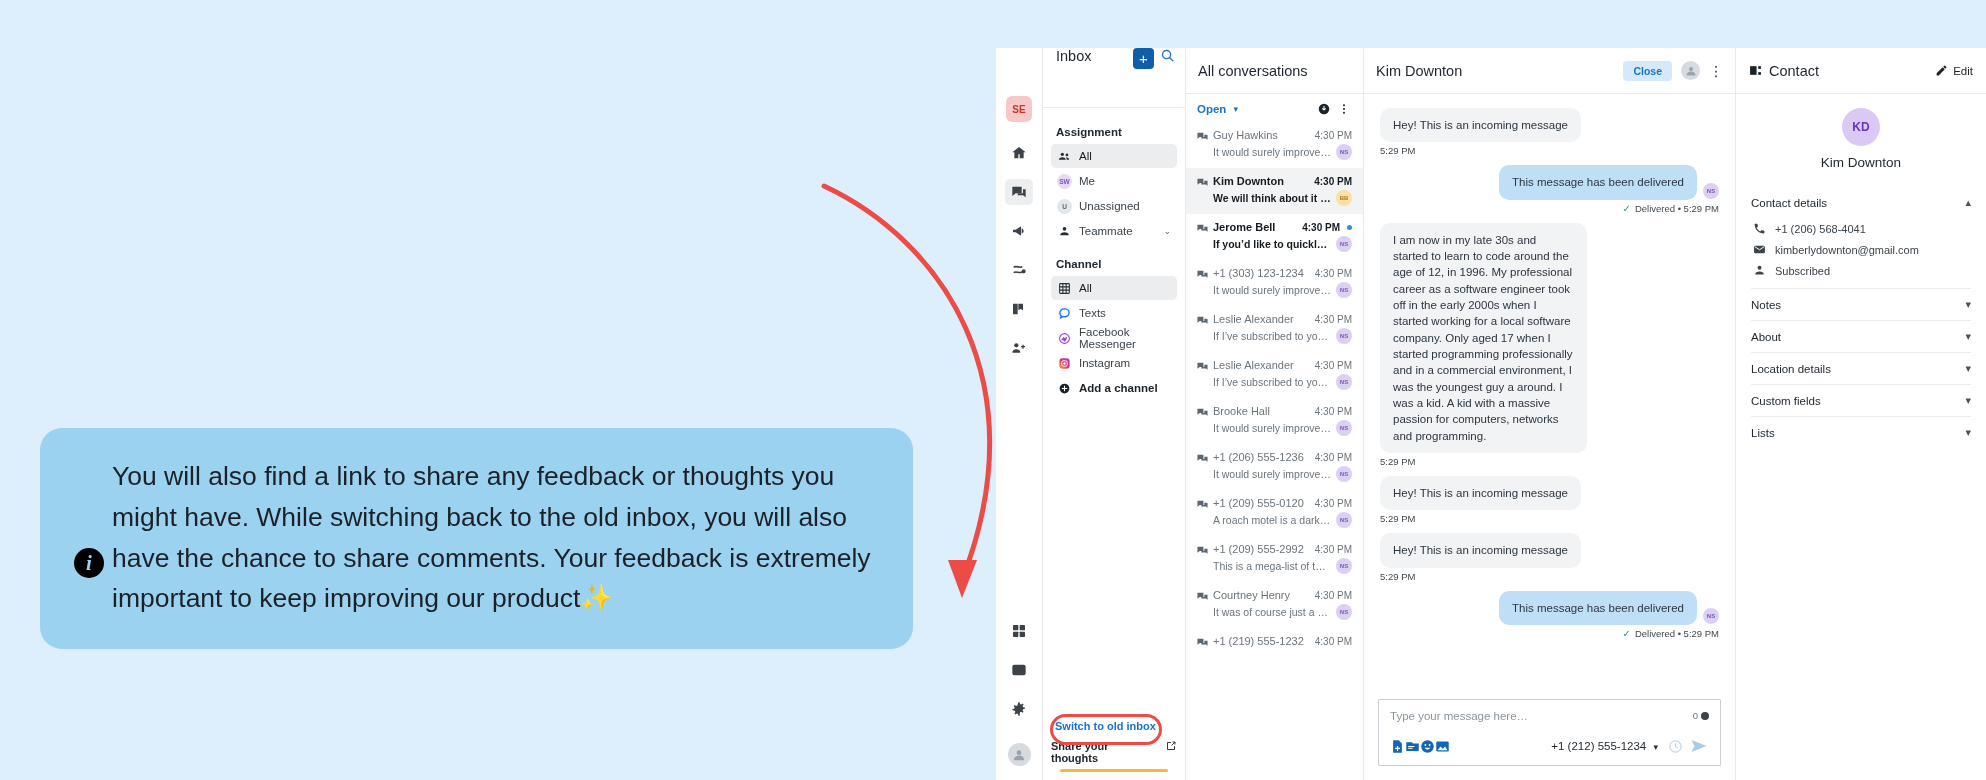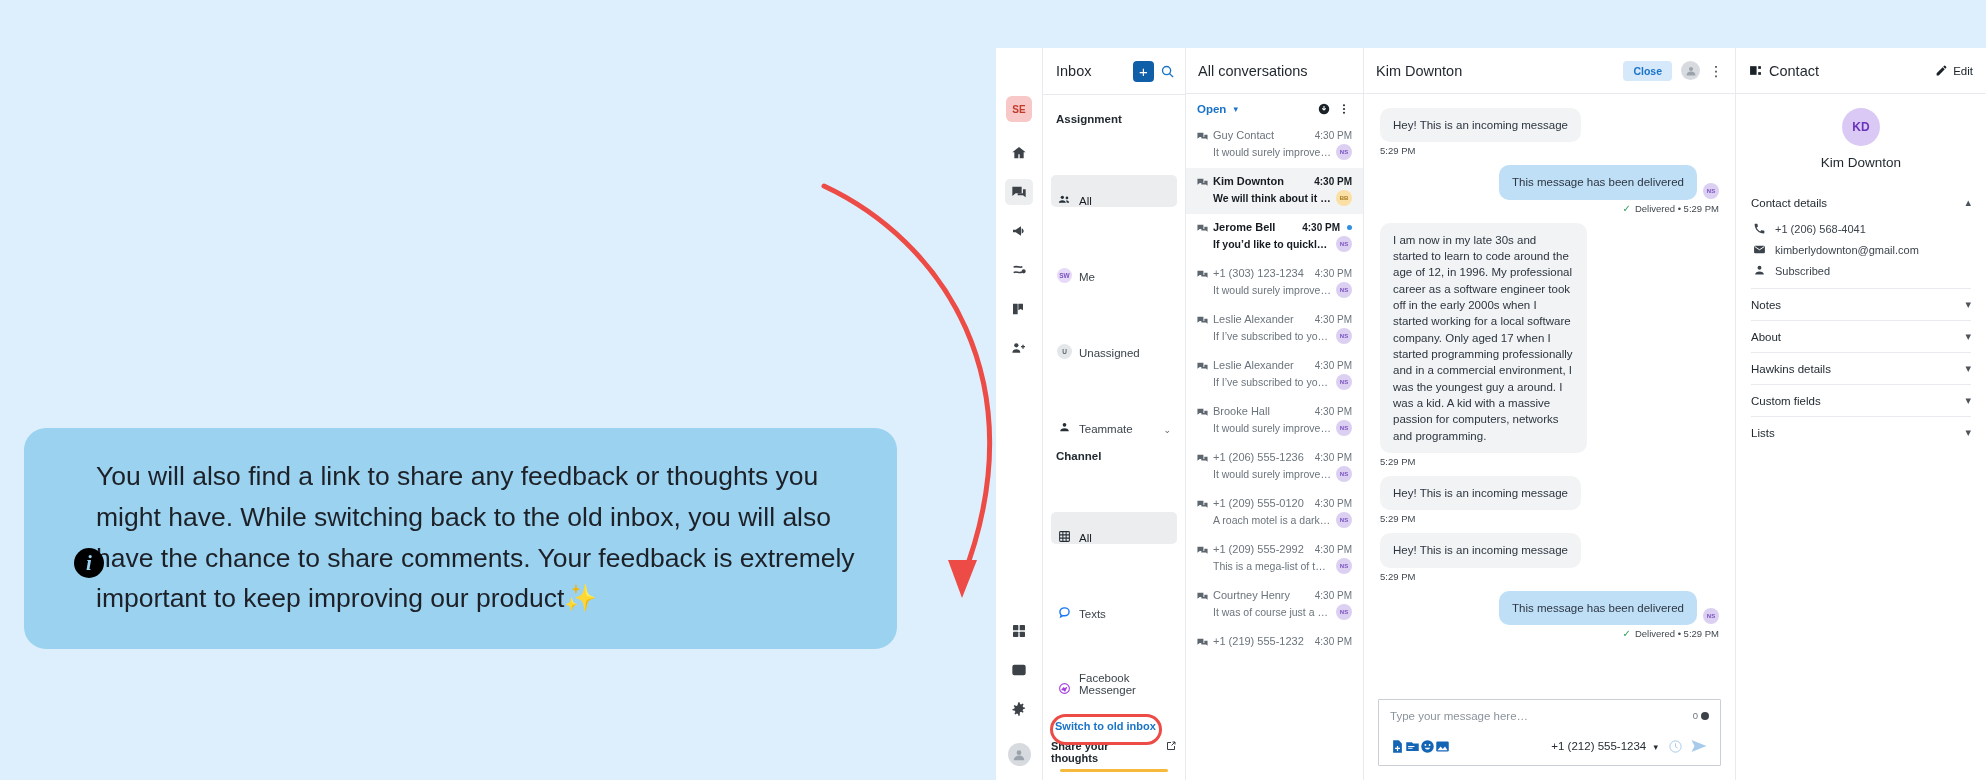--- a/index.html
+++ b/index.html
@@ -21,21 +21,21 @@
     left: 40px; top: 95px;
     width: 880px;
     font-size: 41px;
     line-height: 1.42;
     color: #111418;
     font-weight: 400;
     letter-spacing: -0.2px;
   }
   #callout {
     position: absolute;
-    left: 24px; top: 428px;
+    left: 40px; top: 428px;
     width: 873px;
     background: #9ad2f0;
     border-radius: 22px;
     padding: 28px 34px 30px 72px;
     display: flex;
     align-items: center;
   }
   #callout-icon {
     position: absolute;
     left: 74px; top: 548px;
@@ -117,51 +117,50 @@
   
   #filter-panel {
     width: 143px;
     border-right: 1px solid #e8eaed;
     display: flex;
     flex-direction: column;
     flex-shrink: 0;
     position: relative;
   }
   #filter-header {
-    height: 47px;
-    display: flex; align-items: center;
+    height: 60px;
+    display: flex; 
     padding: 0 10px 0 13px;
     border-bottom: 1px solid #e8eaed;
     gap: 6px;
   }
   #inbox-title { font-size: 14.5px; font-weight: 500; flex: 1; color:#1f262d; }
   #new-conv-btn {
     width: 21px; height: 21px; border-radius: 4px;
     background: #0f5ea8; color: #fff;
     display: flex; align-items: center; justify-content: center;
     font-size: 15px; line-height: 1; cursor: pointer;
   }
   #search-btn { color: #1a73c7; display:flex; }
   #search-btn svg { width: 15px; height: 15px; stroke:#1a73c7; fill:none; stroke-width:2.2; }
   #filter-body { flex: 1; padding: 10px 8px 0 8px; overflow: hidden; }
   .filter-section-title {
     font-size: 11.5px; font-weight: 700; color: #222a31;
     padding: 8px 5px 6px 5px;
   }
   .filter-item {
-    display: flex; align-items: flex-end;
+    display: flex; align-items: center;
     gap: 7px;
-    height: 32px;
+    height: 24px;
     padding: 0 6px;
     border-radius: 5px;
     font-size: 11.5px;
     color: #3b434b;
     cursor: pointer;
     margin-bottom: 1px;
-    margin-top: 44px;
   }
   .filter-item.active { background: #ebedef; color:#151b21; font-weight:500; }
   .filter-item .chev { margin-left: auto; font-size: 9px; color:#5d666e; }
   .fi-icon { width: 15px; height: 15px; display:flex; align-items:center; justify-content:center; flex-shrink:0;}
   .fi-icon svg { width: 13px; height: 13px; }
   .badge-circ {
     width: 15px; height: 15px; border-radius: 50%;
     font-size: 6.5px; font-weight: 700;
     display: flex; align-items: center; justify-content: center;
     flex-shrink: 0;
@@ -561,21 +560,21 @@
           </svg>
       </span>
     </div>
     <div id="conv-list">
         <div class="conv-row">
           <div class="conv-line1">
             <span class="conv-chan-icon"><svg viewBox="0 0 24 24">
                 <path d="M1 4h13v9H6l-5 4z"></path>
                 <path d="M16 8h7v11l-3.5-2.6H9.5V13H16z"></path>
               </svg></span>
-            <span class="conv-name">Guy Contact</span>
+            <span class="conv-name">Guy Hawkins</span>
             <span class="conv-time">4:30 PM</span>
           </div>
           <div class="conv-line2">
             <span class="conv-prev">It would surely improve typ…</span>
             <span class="conv-av" style="background: rgb(220, 208, 242); color: rgb(122, 82, 192);">NS</span>
           </div>
         </div>
         <div class="conv-row selected">
           <div class="conv-line1">
             <span class="conv-chan-icon"><svg viewBox="0 0 24 24">
@@ -880,21 +879,21 @@
 
       <div class="acc-head acc-border">
         <span>Notes</span>
         <span class="chev">▾</span>
       </div>
       <div class="acc-head acc-border">
         <span>About</span>
         <span class="chev">▾</span>
       </div>
       <div class="acc-head acc-border">
-        <span>Hawkins details</span>
+        <span>Location details</span>
         <span class="chev">▾</span>
       </div>
       <div class="acc-head acc-border">
         <span>Custom fields</span>
         <span class="chev">▾</span>
       </div>
       <div class="acc-head acc-border">
         <span>Lists</span>
         <span class="chev">▾</span>
       </div>

